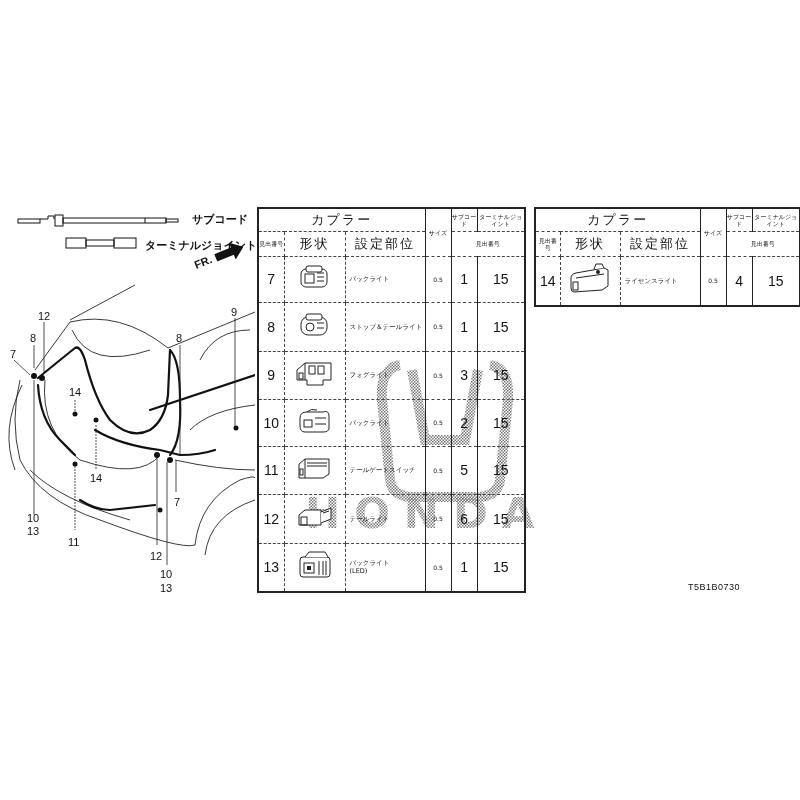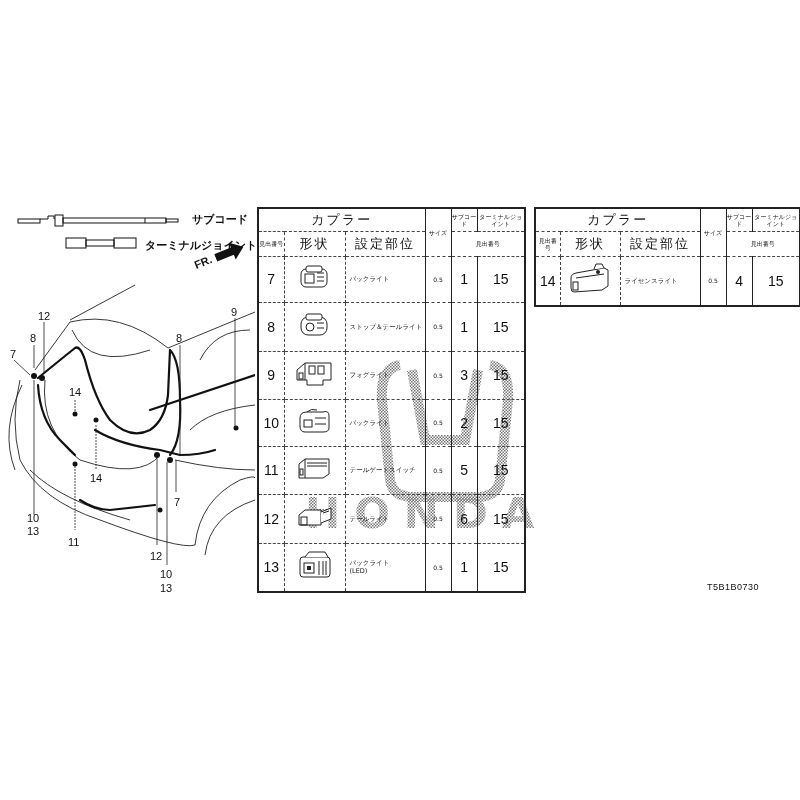--- a/index.html
+++ b/index.html
@@ -325,13 +325,13 @@
           </svg>
     </td>
     <td class="loc">ライセンスライト</td>
     <td class="sz solid-l">0.5</td>
     <td class="big solid-l">4</td>
     <td class="big solid-l">15</td>
   </tr>
 </tbody>
   </table>
 
-<span class="abs code" style="left:707px;top:582px;">T5B1B0730</span>
+<span class="abs code" style="left:688px;top:582px;">T5B1B0730</span>
 
 </body></html>

